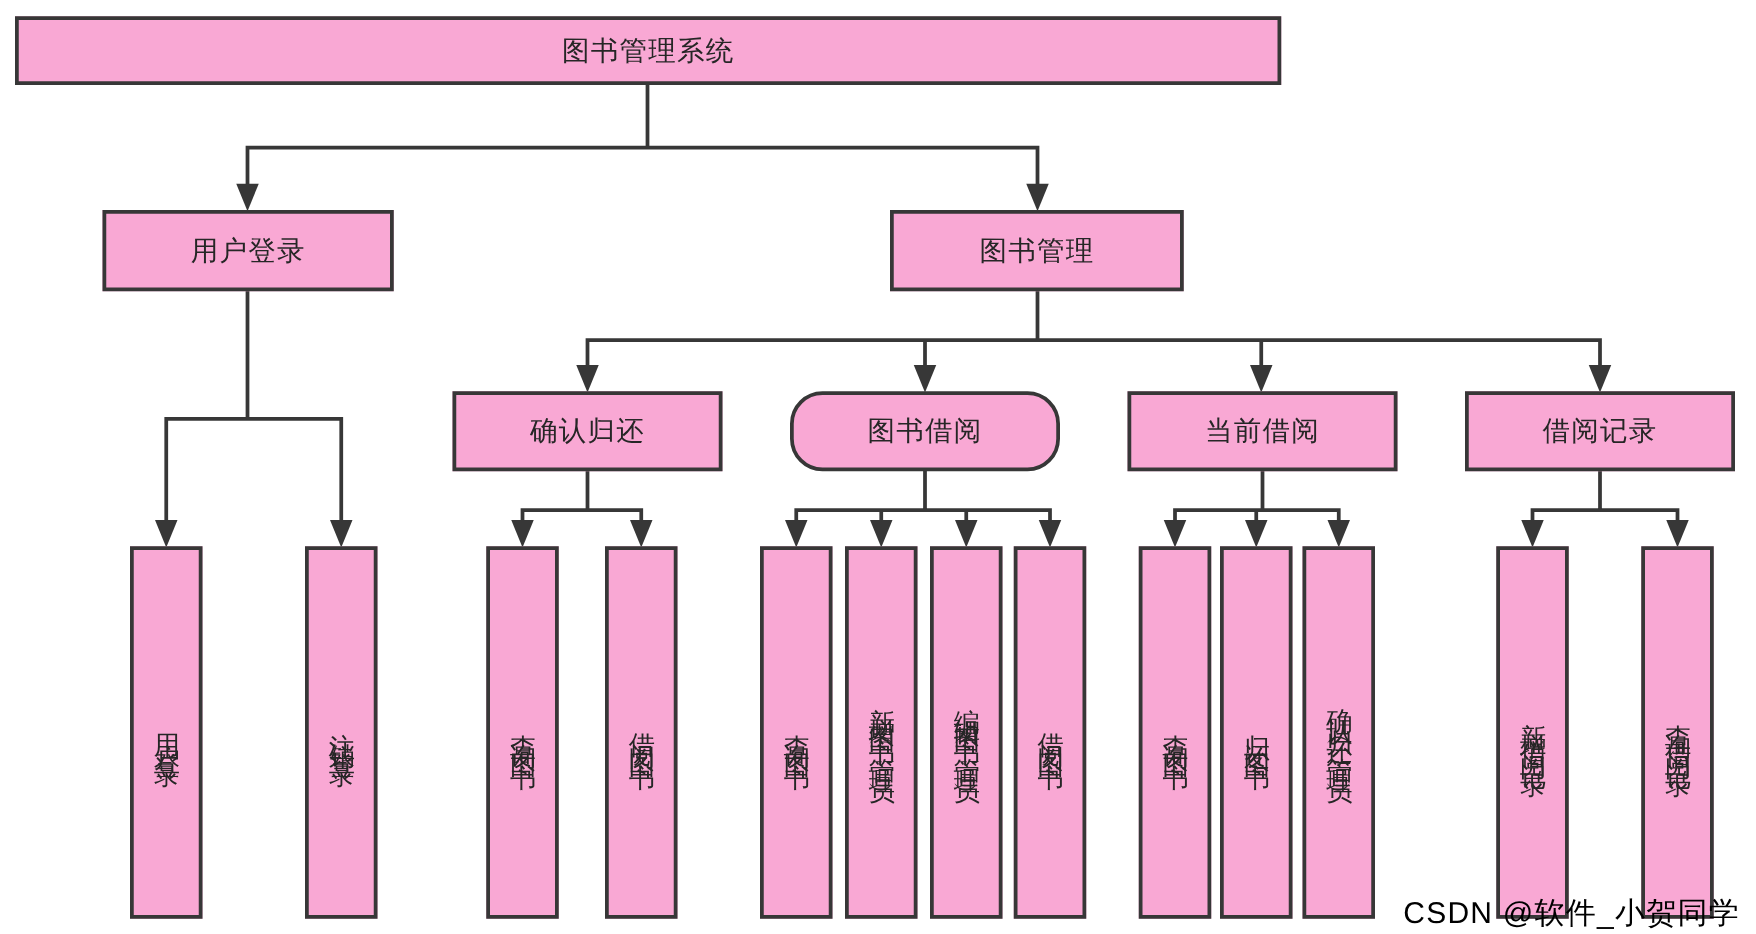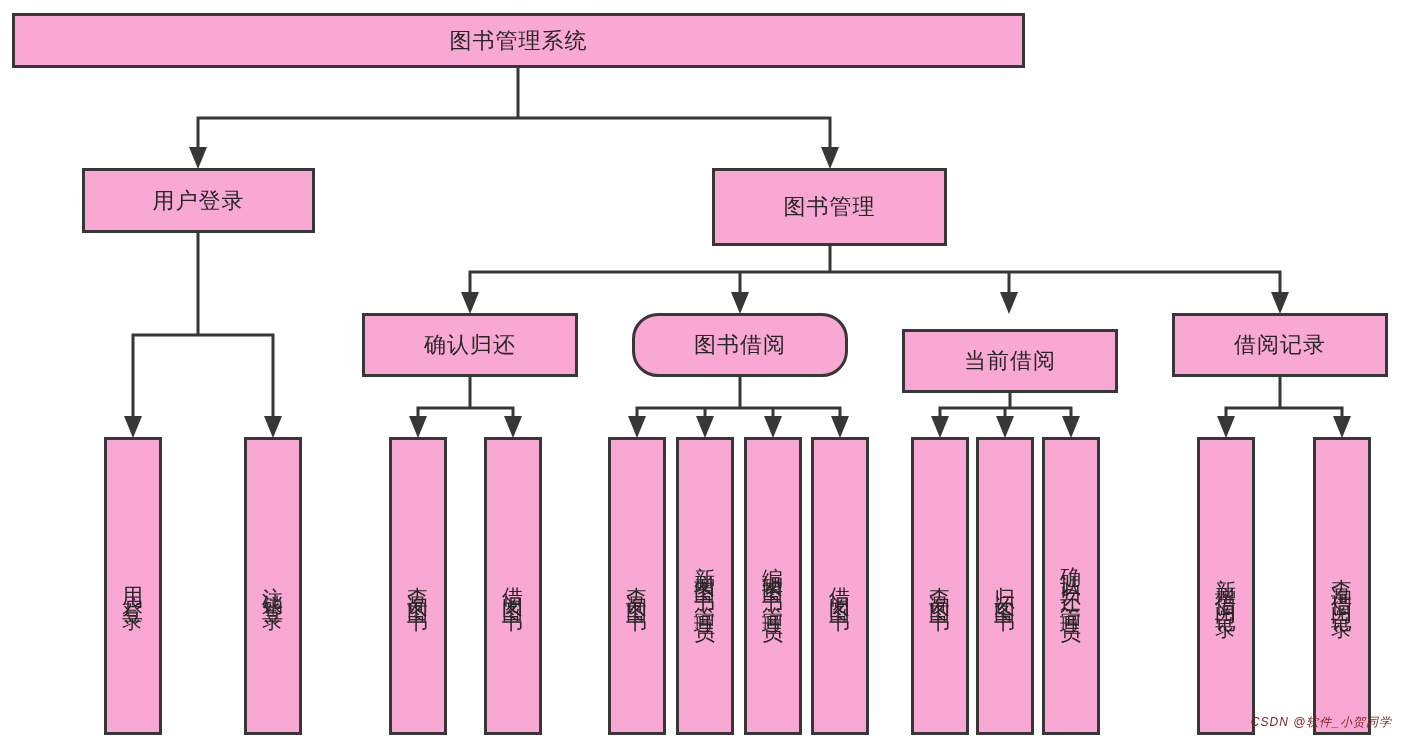--- a/index.html
+++ b/index.html
@@ -33,26 +33,25 @@
     writing-mode: vertical-rl;
     text-orientation: mixed;
     letter-spacing: 8px;
     line-height: 1.1;
     padding: 6px 0;
   }
   .watermark {
     position: absolute;
     right: 13px;
     top: 714px;
-    font-size: 12px;
-    color: #7f1d1d;
+    font-size: 24px;
+    color: #000000;
     letter-spacing: 1px;
     z-index: 5;
     white-space: nowrap;
-    font-style: italic;
   }
 </style>
 </head>
 <body>
 
 <div class="stage">
 
   <svg class="connector-layer" width="1405" height="747" viewBox="0 0 1405 747" fill="none" stroke="#373737" stroke-width="3">
 
     <path d="M518,68 V118 M198,118 H830 M198,118 V150 M830,118 V150" stroke-linecap="square"></path>
@@ -90,25 +89,25 @@
       <polygon points="996,416 1014,416 1005,438"></polygon>
       <polygon points="1062,416 1080,416 1071,438"></polygon>
       <polygon points="1217,416 1235,416 1226,438"></polygon>
       <polygon points="1333,416 1351,416 1342,438"></polygon>
     </g>
   </svg>
 
   <div class="box hbox" style="left:12px; top:13px; width:1013px; height:55px;">图书管理系统</div>
 
   <div class="box hbox" style="left:82px; top:168px; width:233px; height:65px;">用户登录</div>
-  <div class="box hbox" style="left:712px; top:168px; width:235px; height:78px;">图书管理</div>
+  <div class="box hbox" style="left:712px; top:168px; width:235px; height:65px;">图书管理</div>
 
   <div class="box hbox" style="left:362px; top:313px; width:216px; height:64px;">确认归还</div>
   <div class="box hbox" style="left:632px; top:313px; width:216px; height:64px;border-radius:26px;">图书借阅</div>
-  <div class="box hbox" style="left:902px; top:329px; width:216px; height:64px;">当前借阅</div>
+  <div class="box hbox" style="left:902px; top:313px; width:216px; height:64px;">当前借阅</div>
   <div class="box hbox" style="left:1172px; top:313px; width:216px; height:64px;">借阅记录</div>
 
   <div class="box leaf" style="left:104px; top:437px; width:58px; height:298px;">用户登录</div>
   <div class="box leaf" style="left:244px; top:437px; width:58px; height:298px;">注销登录</div>
 
   <div class="box leaf" style="left:389px; top:437px; width:58px; height:298px;">查询图书</div>
   <div class="box leaf" style="left:484px; top:437px; width:58px; height:298px;">借阅图书</div>
 
   <div class="box leaf" style="left:608px; top:437px; width:58px; height:298px;">查询图书</div>
   <div class="box leaf" style="left:676px; top:437px; width:58px; height:298px;">新增图书（管理员）</div>

